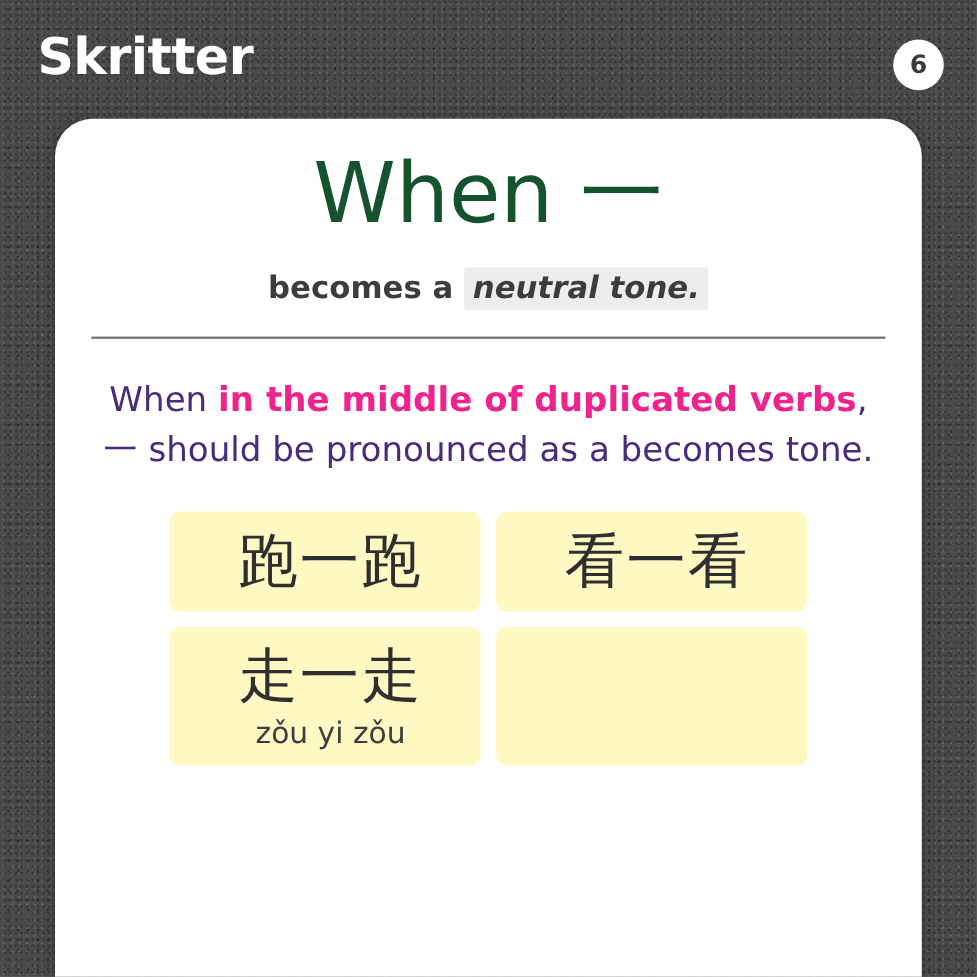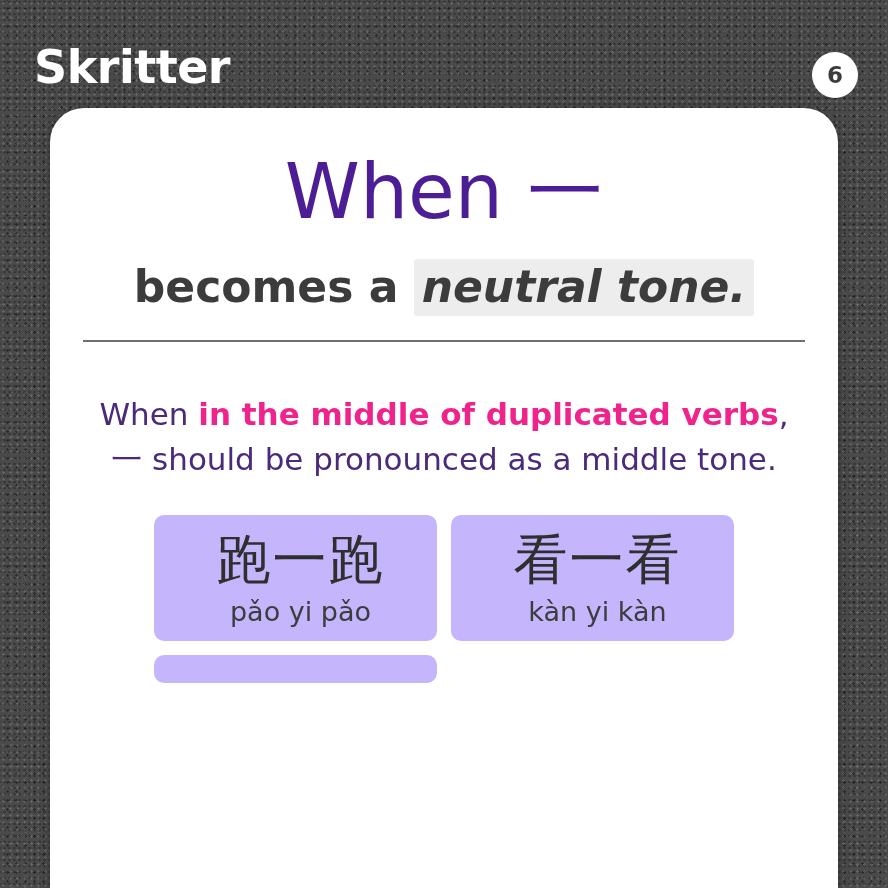--- a/index.html
+++ b/index.html
@@ -26,21 +26,20 @@
       radial-gradient(rgba(0,0,0,0.25) 1px, transparent 1.4px);
     background-size: 7px 7px, 9px 9px, 13px 11px, 5px 6px;
     background-position: 0 0, 3px 4px, 6px 2px, 2px 5px;
   }
   .header {
     position: absolute;
     top: 0;
     left: 0;
     right: 0;
     height: 108px;
-    margin-top: 16px;
   }
   .brand {
     position: absolute;
     left: 34px;
     top: 24px;
     font-size: 46px;
     font-weight: bold;
     color: #ffffff;
     letter-spacing: -0.5px;
     font-family: "DejaVu Sans", sans-serif;
@@ -67,49 +66,49 @@
     top: 108px;
     width: 788px;
     height: 820px;
     background: #ffffff;
     border-radius: 34px 34px 0 0;
     box-shadow: 0 2px 14px rgba(0,0,0,0.25);
     overflow: hidden;
   }
   .title {
     text-align: center;
-    margin-top: 34px;
+    margin-top: 18px;
     font-size: 76px;
-    color: #4c1d95;
+    color: #14532d;
     font-weight: 400;
     letter-spacing: 0px;
     font-family: "DejaVu Sans", sans-serif;
   }
   .subtitle {
     text-align: center;
     margin-top: 16px;
-    font-size: 44px;
+    font-size: 28px;
     font-weight: bold;
     color: #3c3c3c;
     font-family: "DejaVu Sans", sans-serif;
   }
   .subtitle .hl {
     font-style: italic;
     background: #ededed;
     padding: 2px 8px 4px 8px;
     border-radius: 3px;
   }
   .divider {
     width: 722px;
     height: 2px;
     background: #6f6f6f;
     margin: 28px auto 0 auto;
   }
   .explain {
-    margin: 50px 40px 0 40px;
+    margin: 34px 40px 0 40px;
     text-align: center;
     font-size: 31px;
     line-height: 1.44;
     color: #4a2a7a;
     font-family: "DejaVu Sans", sans-serif;
   }
   .explain .strong {
     color: #f0238c;
     font-weight: bold;
   }
@@ -117,21 +116,21 @@
     color: #4a2a7a;
   }
   .grid {
     margin: 34px auto 0 auto;
     width: 580px;
     display: grid;
     grid-template-columns: 1fr 1fr;
     gap: 14px 14px;
   }
   .tile {
-    background: #c4b5fd;
+    background: #fef9c3;
     border-radius: 10px;
     padding: 14px 0 14px 10px;
     text-align: center;
   }
   .tile .hanzi {
     font-size: 54px;
     color: #2f2f2f;
     line-height: 1.16;
     font-family: "DejaVu Sans", "Liberation Sans", sans-serif;
     letter-spacing: 2px;
@@ -158,33 +157,35 @@
   <div class="title">When 一</div>
 
   <div class="subtitle">
     <span>becomes a </span><span class="hl">neutral tone.</span>
   </div>
 
   <div class="divider"></div>
 
   <div class="explain">
     <span>When </span><span class="strong">in the middle of duplicated verbs</span><span>,</span><br>
-    <span class="han">一</span><span> should be pronounced as a middle tone.</span>
+    <span class="han">一</span><span> should be pronounced as a becomes tone.</span>
   </div>
 
   <div class="grid">
 
     <div class="tile">
       <div class="hanzi">跑一跑</div>
-      <div class="pinyin">pǎo yi pǎo</div>
     </div>
 
     <div class="tile">
       <div class="hanzi">看一看</div>
-      <div class="pinyin">kàn yi kàn</div>
     </div>
 
+    <div class="tile">
+      <div class="hanzi">走一走</div>
+      <div class="pinyin">zǒu yi zǒu</div>
+    </div>
 
     <div class="tile">
     </div>
 
   </div>
 </div>
 
 </body></html>

